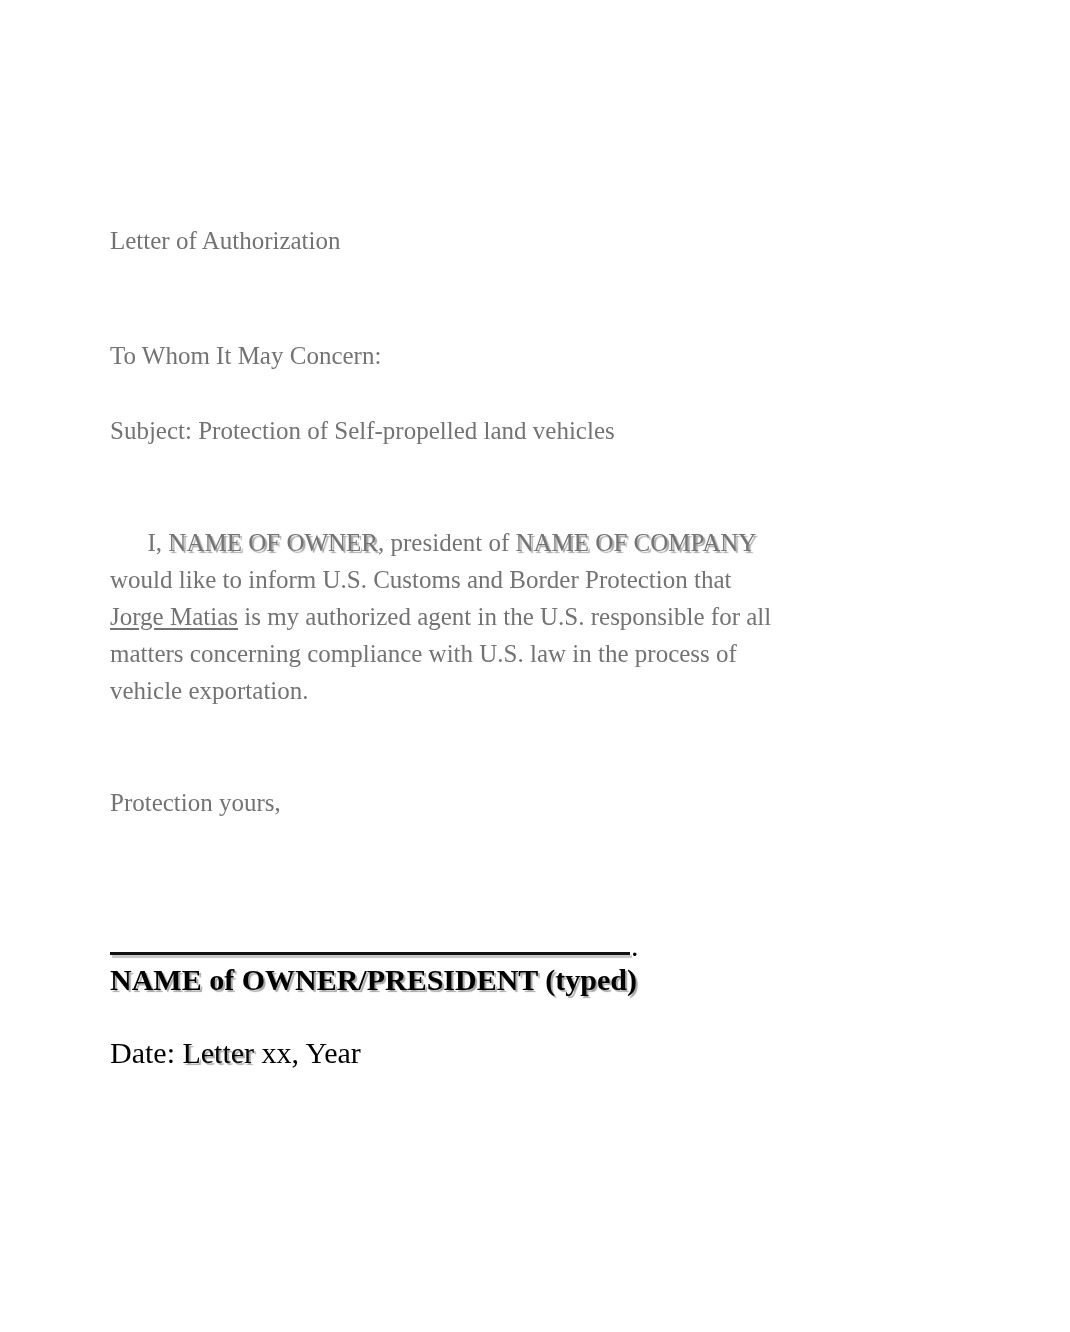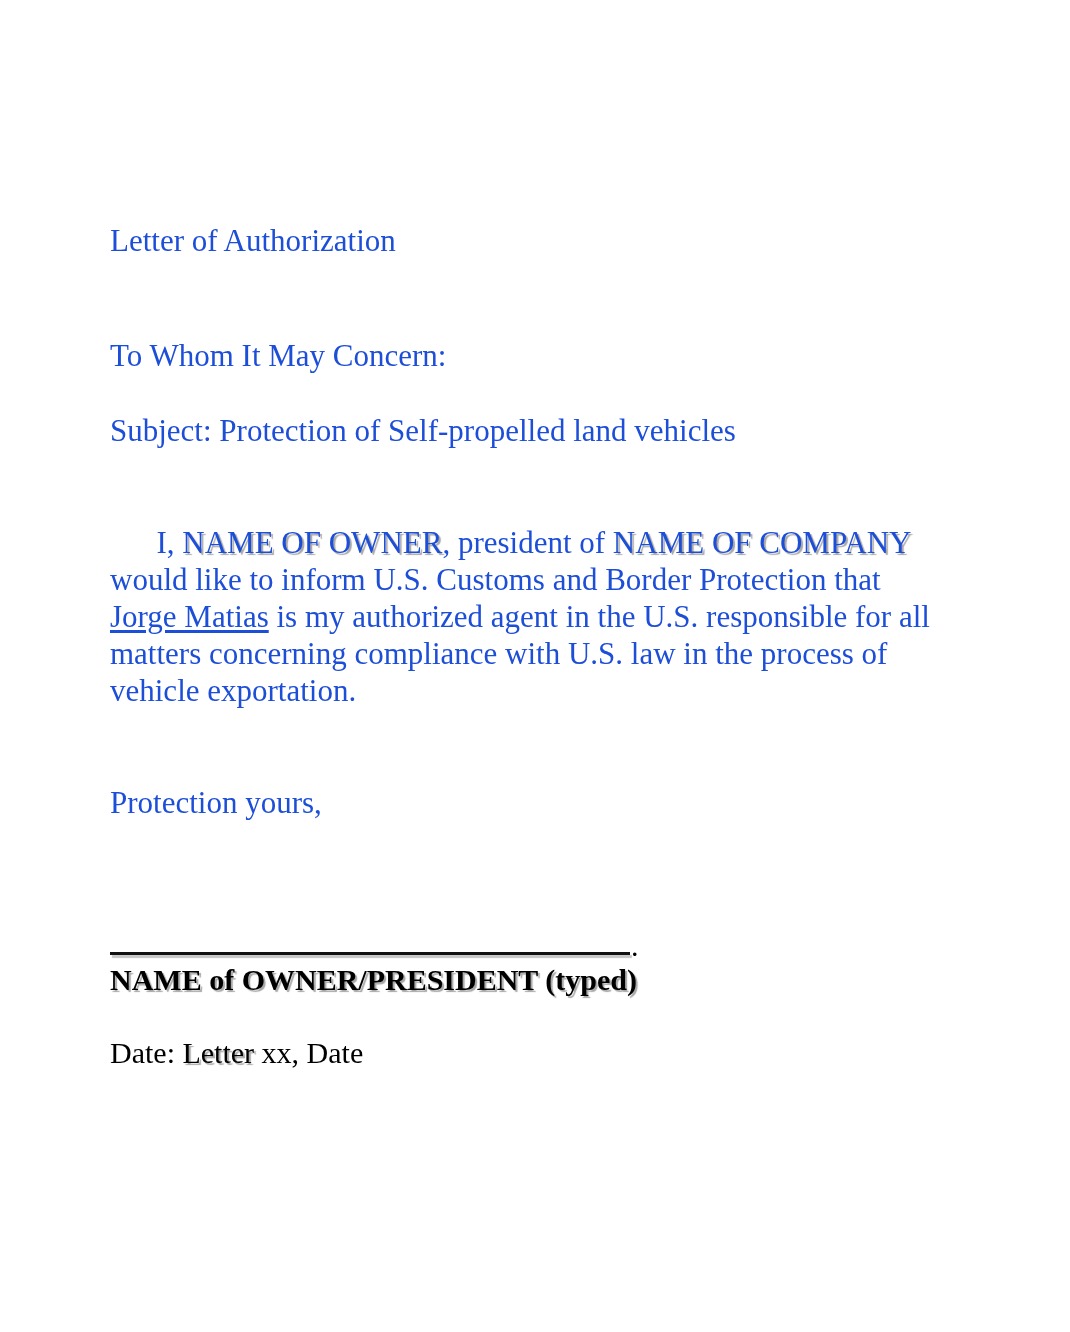--- a/index.html
+++ b/index.html
@@ -20,23 +20,23 @@
 
   .doc-body {
     position: absolute;
     left: 110px;
     top: 222px;
     width: 860px;
   }
 
   
   .line {
-    font-size: 31px;
+    font-size: 25px;
     line-height: 37px;
-    color: #1d4ed8;
+    color: #737373;
     white-space: pre-wrap;
   }
 
   .block {
     margin: 0;
   }
 
   
   .gap-title     { height: 78px; }
   .gap-salut     { height: 38px; }
@@ -119,17 +119,17 @@
     <div class="sig-row">
       <div class="sig-rule"></div>
       <span class="sig-period">.</span>
     </div>
 
     <div class="sig-name shadowed">NAME of OWNER/PRESIDENT (typed)</div>
 
     <div class="gap-date"></div>
 
     <div class="date-line">
-      <span>Date:  </span><span class="shadowed">Letter</span><span> xx, Date</span>
+      <span>Date:  </span><span class="shadowed">Letter</span><span> xx, Year</span>
     </div>
 
   </div>
 </div>
 
 </body></html>

